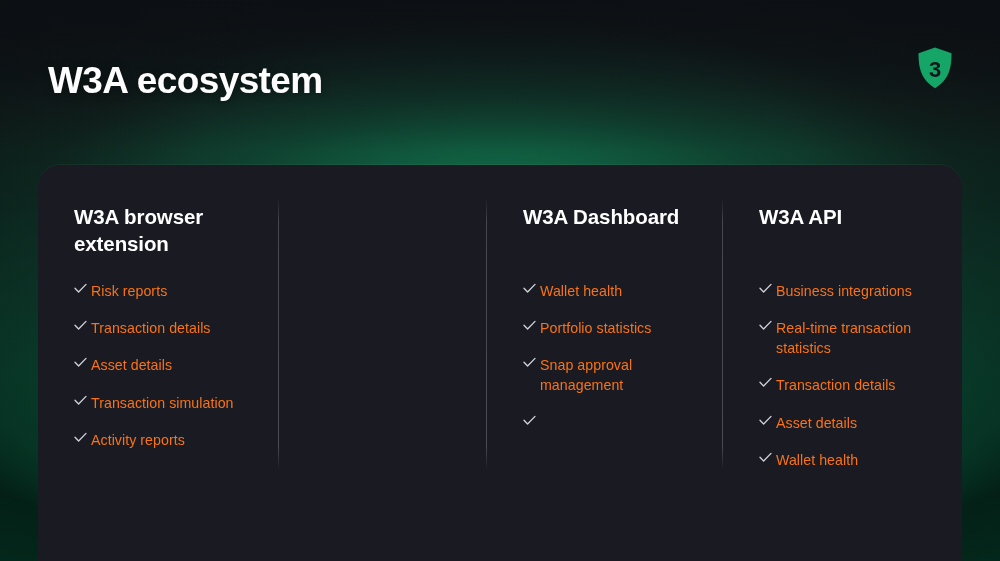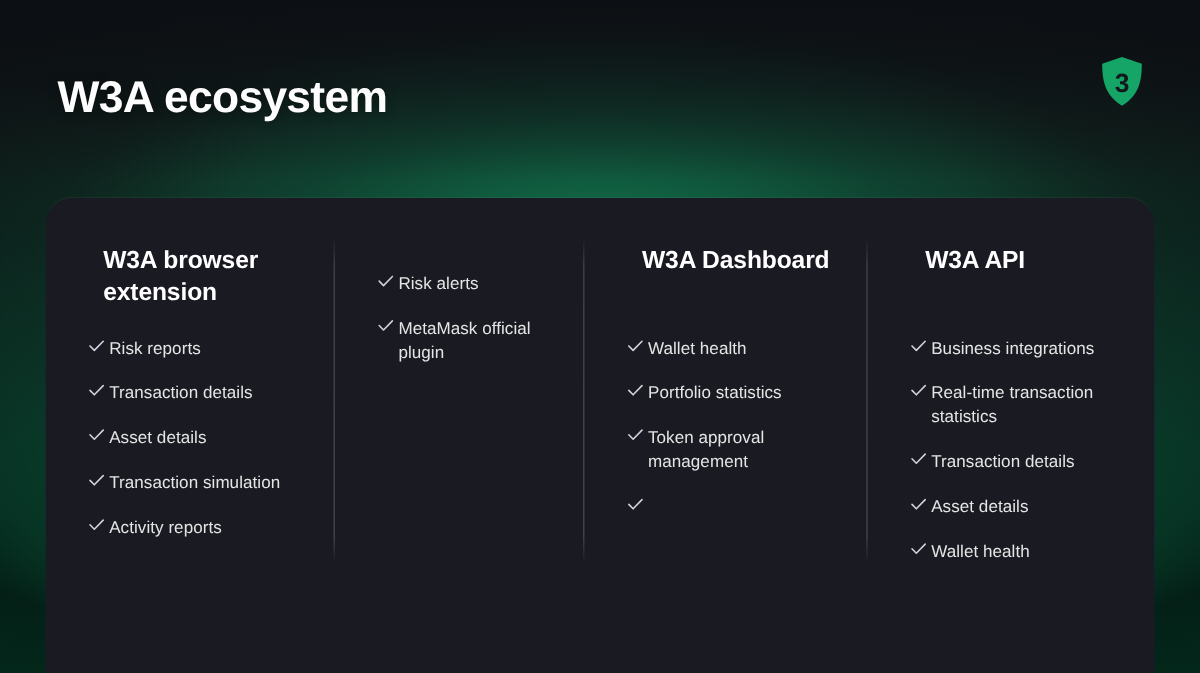--- a/index.html
+++ b/index.html
@@ -64,38 +64,38 @@
   .col.c2{width:208px;padding-left:36px;padding-right:20px;}
   .col.c3{width:236px;padding-left:36px;padding-right:20px;}
   .col.c4{width:239px;padding-left:36px;padding-right:20px;}
   .divider{
     position:absolute;top:35px;right:0;width:1px;height:268px;
     background:linear-gradient(180deg, rgba(255,255,255,0.02) 0%, rgba(255,255,255,0.20) 8%, rgba(255,255,255,0.22) 92%, rgba(255,255,255,0.02) 100%);
   }
   .col-title{
     font-size:20.5px;font-weight:bold;color:#ffffff;
     line-height:1.32;letter-spacing:-0.1px;
-    margin:0 0 0 12px;min-height:54px;
+    margin:0 0 0 0;min-height:54px;
   }
   .items{
     list-style:none;margin:0;padding:0;
     margin-top:24px;
   }
   .item{
     display:flex;align-items:flex-start;
     margin-bottom:17px;
   }
   .check{
     flex:0 0 auto;width:17px;margin-top:2px;
     color:#cfd2da;font-size:13px;line-height:17px;
     display:block;
   }
   .check svg{display:block;}
   .item-label{
-    font-size:14.2px;color:#e5e5e5;line-height:1.42;
+    font-size:14.2px;color:#f97316;line-height:1.42;
     letter-spacing:0.05px;
   }
 </style>
 </head>
 <body>
 
 <div id="stage">
 
   <div class="bg-base"></div>
   <div class="bg-glow-top"></div>
@@ -156,38 +156,20 @@
                   <path d="M1 5.3 L4.6 9 L12 1.4" stroke="#cfd2da" stroke-width="1.35" fill="none" stroke-linecap="round" stroke-linejoin="round"></path>
                 </svg>
             </span>
             <span class="item-label">Activity reports</span>
           </li>
         </ul>
         <div class="divider"></div>
       </div>
 
       <div class="col c2">
-        <ul class="items">
-          <li class="item">
-            <span class="check">
-              <svg width="13" height="11" viewBox="0 0 13 11">
-                  <path d="M1 5.3 L4.6 9 L12 1.4" stroke="#cfd2da" stroke-width="1.35" fill="none" stroke-linecap="round" stroke-linejoin="round"></path>
-                </svg>
-            </span>
-            <span class="item-label">Risk alerts</span>
-          </li>
-          <li class="item">
-            <span class="check">
-              <svg width="13" height="11" viewBox="0 0 13 11">
-                  <path d="M1 5.3 L4.6 9 L12 1.4" stroke="#cfd2da" stroke-width="1.35" fill="none" stroke-linecap="round" stroke-linejoin="round"></path>
-                </svg>
-            </span>
-            <span class="item-label">MetaMask official plugin</span>
-          </li>
-        </ul>
         <div class="divider"></div>
       </div>
 
       <div class="col c3">
         <div class="col-title">W3A Dashboard</div>
         <ul class="items">
           <li class="item">
             <span class="check">
               <svg width="13" height="11" viewBox="0 0 13 11">
                   <path d="M1 5.3 L4.6 9 L12 1.4" stroke="#cfd2da" stroke-width="1.35" fill="none" stroke-linecap="round" stroke-linejoin="round"></path>
@@ -202,21 +184,21 @@
                 </svg>
             </span>
             <span class="item-label">Portfolio statistics</span>
           </li>
           <li class="item">
             <span class="check">
               <svg width="13" height="11" viewBox="0 0 13 11">
                   <path d="M1 5.3 L4.6 9 L12 1.4" stroke="#cfd2da" stroke-width="1.35" fill="none" stroke-linecap="round" stroke-linejoin="round"></path>
                 </svg>
             </span>
-            <span class="item-label">Token approval management</span>
+            <span class="item-label">Snap approval management</span>
           </li>
           <li class="item">
             <span class="check">
               <svg width="13" height="11" viewBox="0 0 13 11">
                   <path d="M1 5.3 L4.6 9 L12 1.4" stroke="#cfd2da" stroke-width="1.35" fill="none" stroke-linecap="round" stroke-linejoin="round"></path>
                 </svg>
             </span>
           </li>
         </ul>
         <div class="divider"></div>

